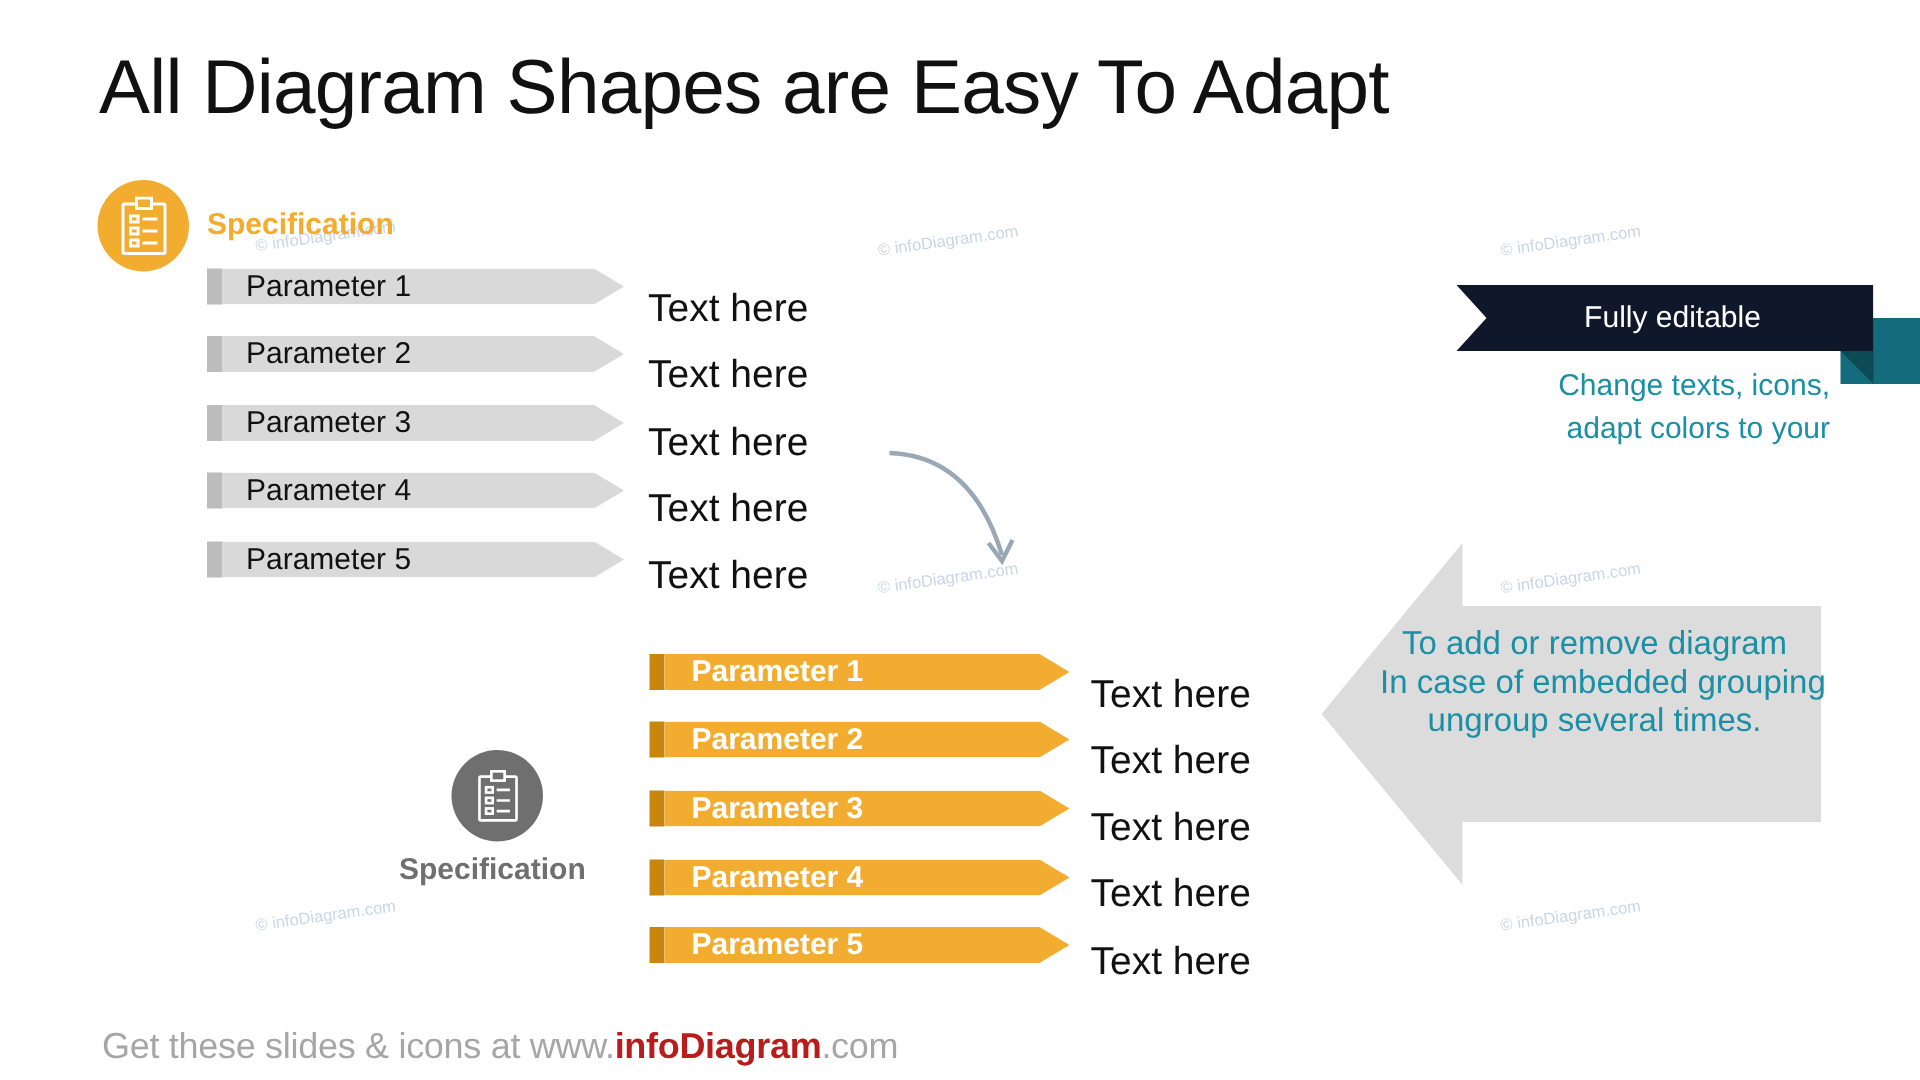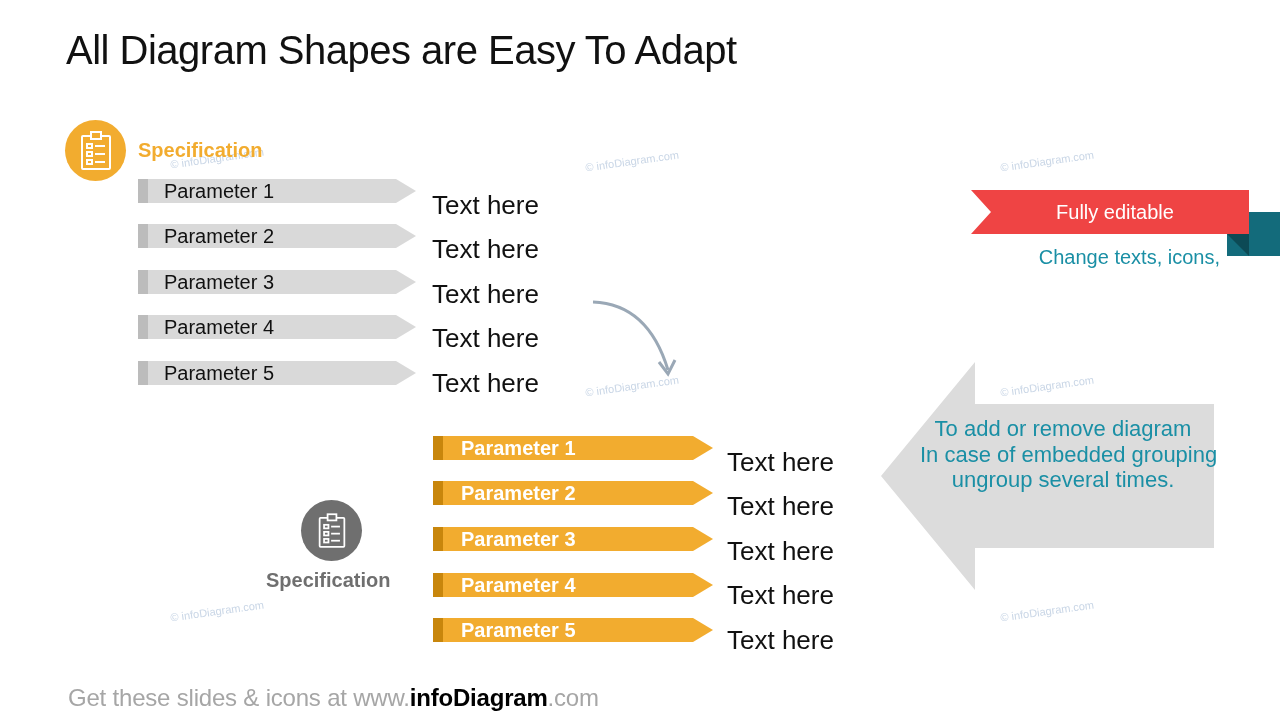--- a/index.html
+++ b/index.html
@@ -1,42 +1,42 @@
 <!DOCTYPE html>
 <html><head>
 <meta charset="utf-8">
 <style>
   html, body { margin: 0; padding: 0; }
   body { width: 1280px; height: 720px; position: relative; background: #ffffff; overflow: hidden; font-family: "Liberation Sans", sans-serif; }
   .abs { position: absolute; }
-  .title { left: 66px; top: 28px; font-size: 40px; color: #111; font-weight: normal; letter-spacing: -0.5px; white-space: nowrap; }
+  .title { left: 66px; top: 28px; font-size: 51px; color: #111; font-weight: normal; letter-spacing: -0.5px; white-space: nowrap; }
   .watermark { position: absolute; font-size: 11px; color: #c9d6e6; transform: rotate(-8deg); white-space: nowrap; }
 
   .spec-icon { position: absolute; width: 61px; height: 61px; border-radius: 50%; display: flex; align-items: center; justify-content: center; }
   .spec-label { position: absolute; font-size: 20px; font-weight: bold; white-space: nowrap; }
 
   .bar { position: absolute; height: 24px; display: flex; align-items: center; }
   .bar .stripe { width: 10px; height: 100%; flex: none; }
   .bar .body { height: 100%; display: flex; align-items: center; padding-left: 16px; font-size: 20px; white-space: nowrap; box-sizing: border-box; clip-path: polygon(0 0, calc(100% - 20px) 0, 100% 50%, calc(100% - 20px) 100%, 0 100%); }
   .gray .stripe { background: #bcbcbc; }
   .gray .body { background: #d9d9d9; color: #111; width: 268px; }
   .orange .stripe { background: #c8860c; }
   .orange .body { background: #f2ac2f; color: #fff; font-weight: bold; width: 270px; padding-left: 18px; }
 
   .value { position: absolute; font-size: 26px; color: #111; white-space: nowrap; }
 
-  .ribbon { position: absolute; left: 971px; top: 190px; width: 278px; height: 44px; background: #ef4444; clip-path: polygon(0 0, 100% 0, 100% 100%, 0 100%, 20px 50%); display: flex; align-items: center; justify-content: center; color: #fff; font-size: 20px; padding-left: 10px; box-sizing: border-box; }
+  .ribbon { position: absolute; left: 971px; top: 190px; width: 278px; height: 44px; background: #0f172a; clip-path: polygon(0 0, 100% 0, 100% 100%, 0 100%, 20px 50%); display: flex; align-items: center; justify-content: center; color: #fff; font-size: 20px; padding-left: 10px; box-sizing: border-box; }
   .ribbon-fold { position: absolute; left: 1227px; top: 212px; width: 53px; height: 44px; background: #136b7b; }
   .ribbon-fold-shadow { position: absolute; left: 1227px; top: 234px; width: 0; height: 0; border-top: 22px solid #0c4a55; border-left: 22px solid transparent; }
   .teal-text { position: absolute; color: #1a8fa5; text-align: center; white-space: nowrap; }
 
   .big-arrow { position: absolute; left: 881px; top: 362px; width: 333px; height: 228px; background: #dcdcdc; clip-path: polygon(0 50%, 94px 0, 94px 42px, 100% 42px, 100% 186px, 94px 186px, 94px 100%); }
 
   .footer { left: 68px; top: 684px; font-size: 24px; color: #a6a6a6; white-space: nowrap; letter-spacing: -0.2px; }
-  .footer b { color: #000000; }
+  .footer b { color: #b91c1c; }
 </style>
 </head>
 <body>
 
 <div class="abs title">All Diagram Shapes are Easy To Adapt</div>
 
 <div class="watermark" style="left:170px;top:152px;">© infoDiagram.com</div>
 <div class="watermark" style="left:585px;top:155px;">© infoDiagram.com</div>
 <div class="watermark" style="left:1000px;top:155px;">© infoDiagram.com</div>
 <div class="watermark" style="left:585px;top:380px;">© infoDiagram.com</div>
@@ -135,20 +135,21 @@
   <div class="stripe"></div>
     <div class="body">Parameter 5</div>
 </div>
 <div class="value" style="left:727px;top:625px;">Text here</div>
 
 <div class="ribbon-fold"></div>
 <div class="ribbon-fold-shadow"></div>
 <div class="ribbon">Fully editable</div>
 <div class="teal-text" style="left:990px;top:243px;width:230px;font-size:20px;line-height:29px;text-align:right;">
   <div>Change texts, icons,</div>
+  <div>adapt colors to your</div>
 </div>
 
 <div class="big-arrow"></div>
 <div class="teal-text" style="left:920px;top:416px;width:286px;font-size:22px;line-height:25.5px;">
   <div>To add or remove diagram</div>
   <div>In case of embedded grouping</div>
   <div>ungroup several times.</div>
 </div>
 
 <div class="abs footer"><span>Get these slides &amp; icons at www.</span><b>infoDiagram</b><span>.com</span></div>

